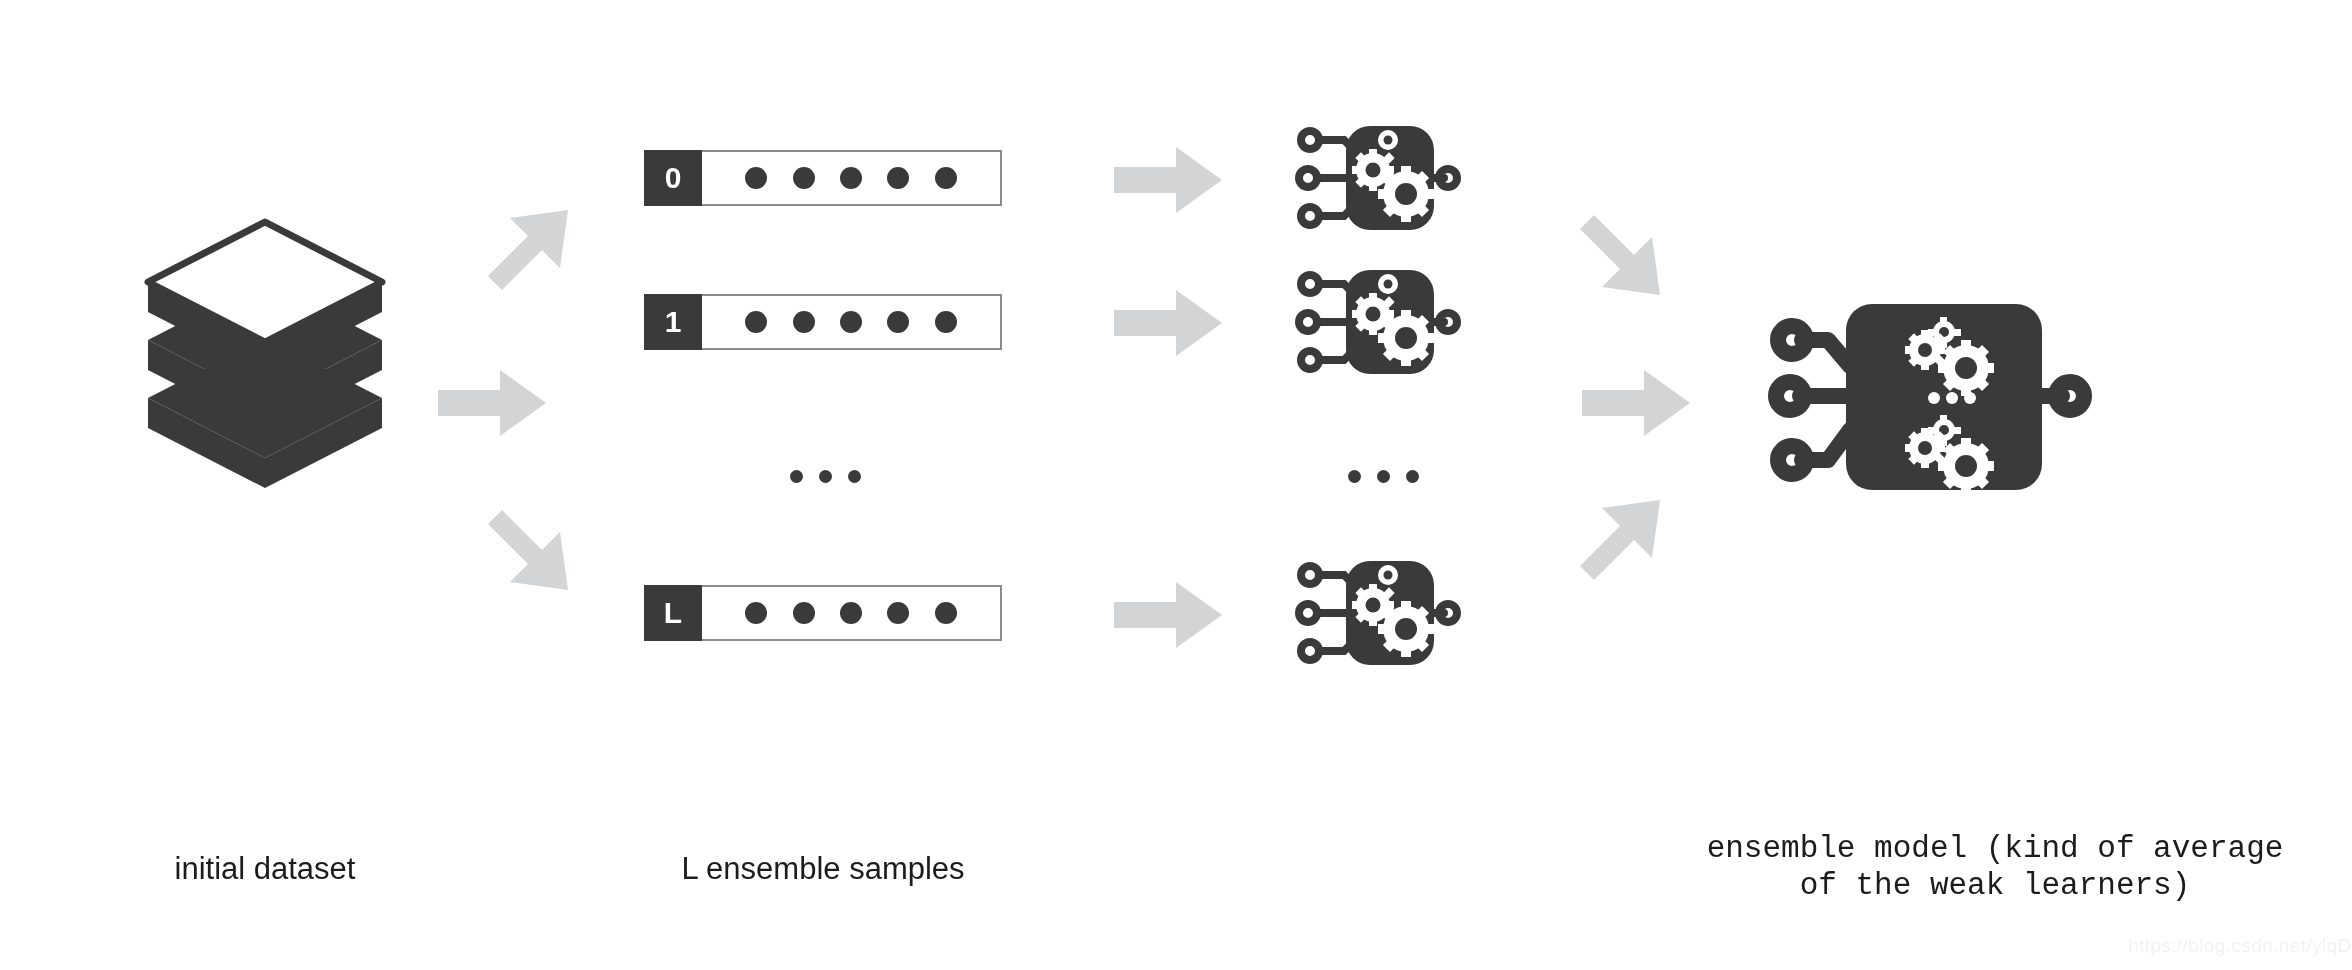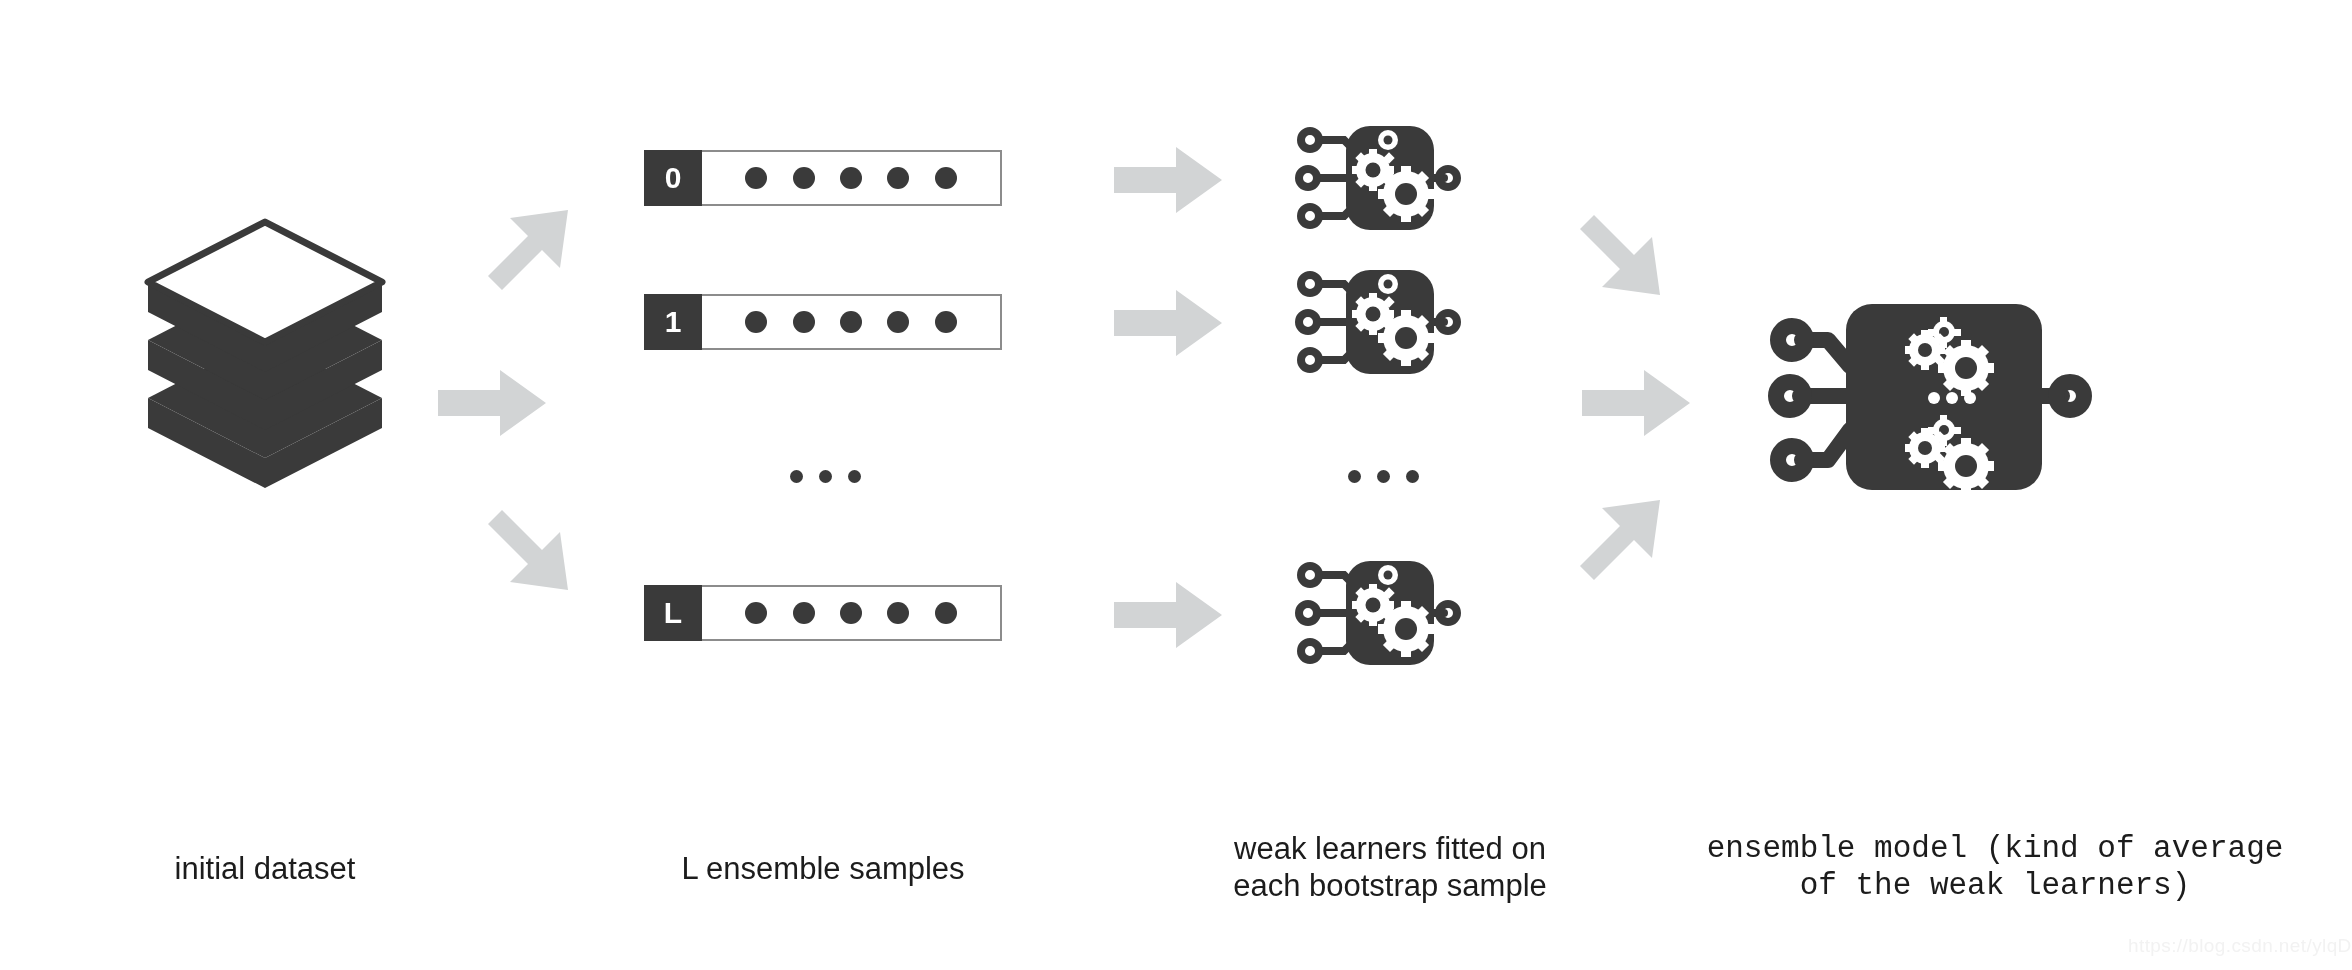--- a/index.html
+++ b/index.html
@@ -452,21 +452,19 @@
         </g>
         <circle cx="204" cy="80" r="11" fill="#3a3a3a"></circle>
       </g>
     </svg>
   </div>
 
   <div class="caption" style="left:105px; top:850px; width:320px;">initial dataset</div>
 
   <div class="caption" style="left:643px; top:850px; width:360px;">L ensemble samples</div>
 
-  <div class="caption" style="left:1160px; top:830px; width:460px;">weak learners fitted on
-each bootstrap sample</div>
 
   <div class="caption" style="left:1680px; top:830px; width:630px;font-family:Liberation Mono, monospace;">ensemble model (kind of average
 of the weak learners)</div>
 
   <div class="watermark" style="left:2128px; top:935px;">https://blog.csdn.net/ylqDiana</div>
 
 </div>
 
 </body></html>

